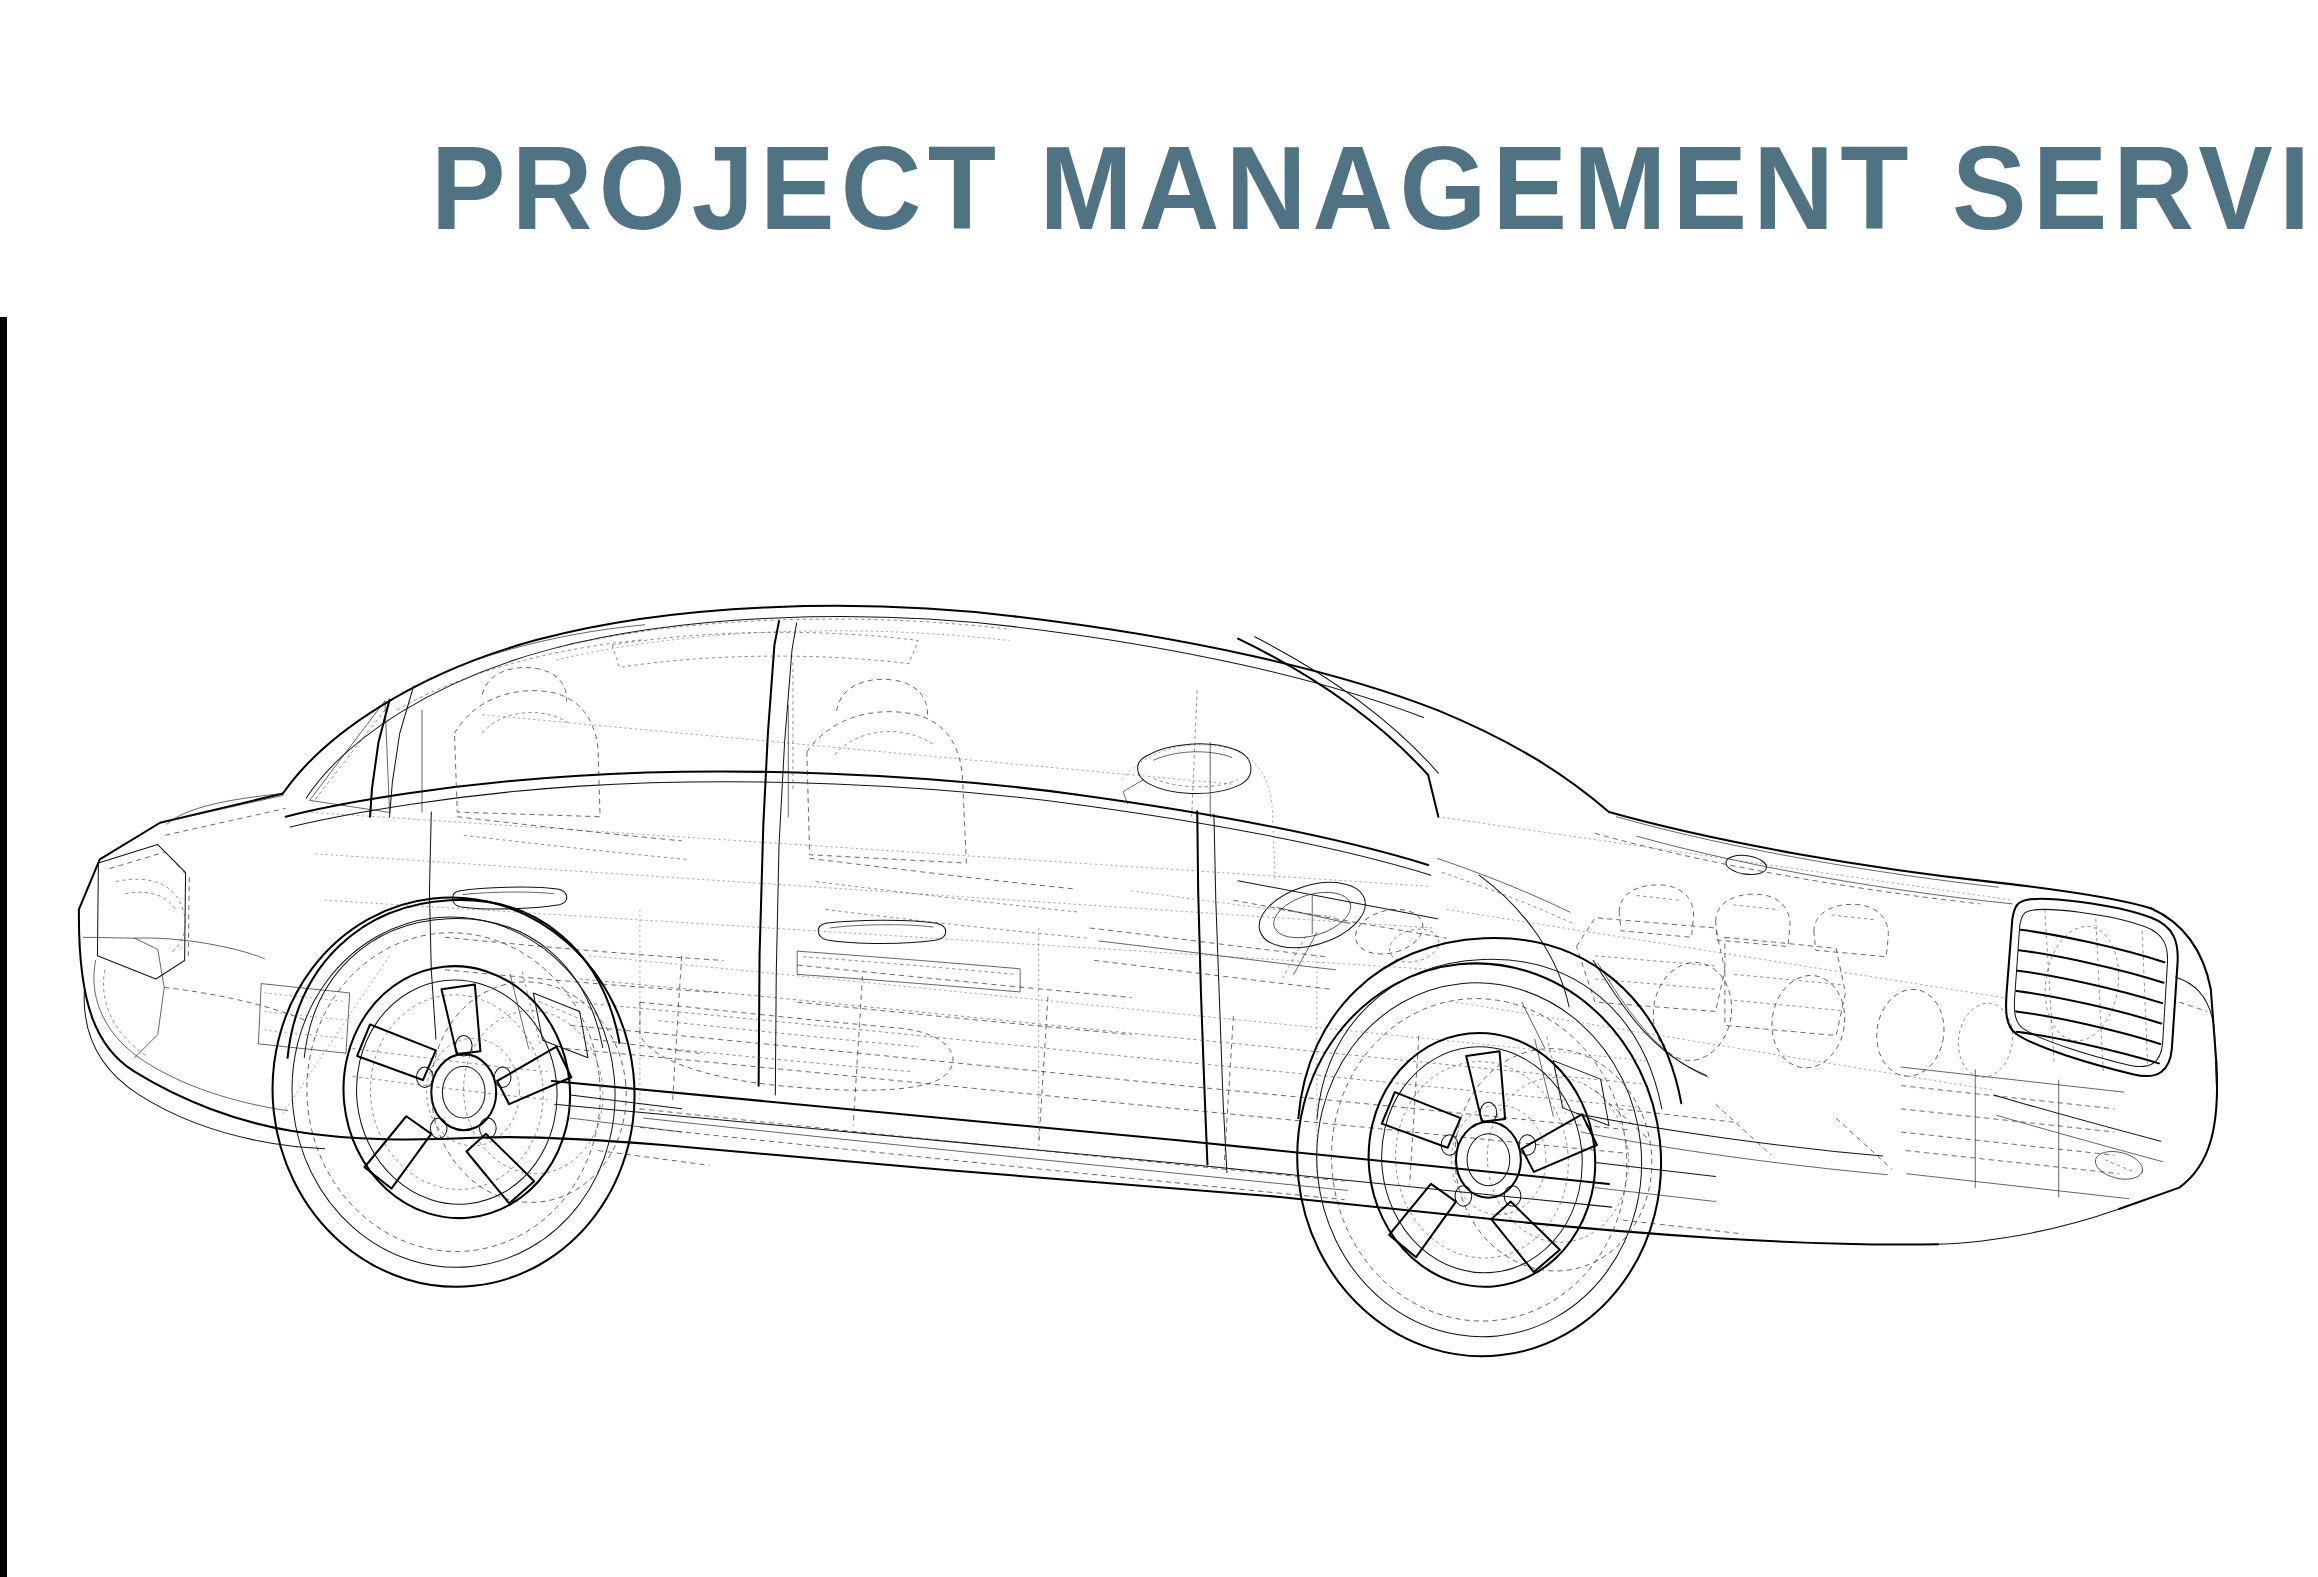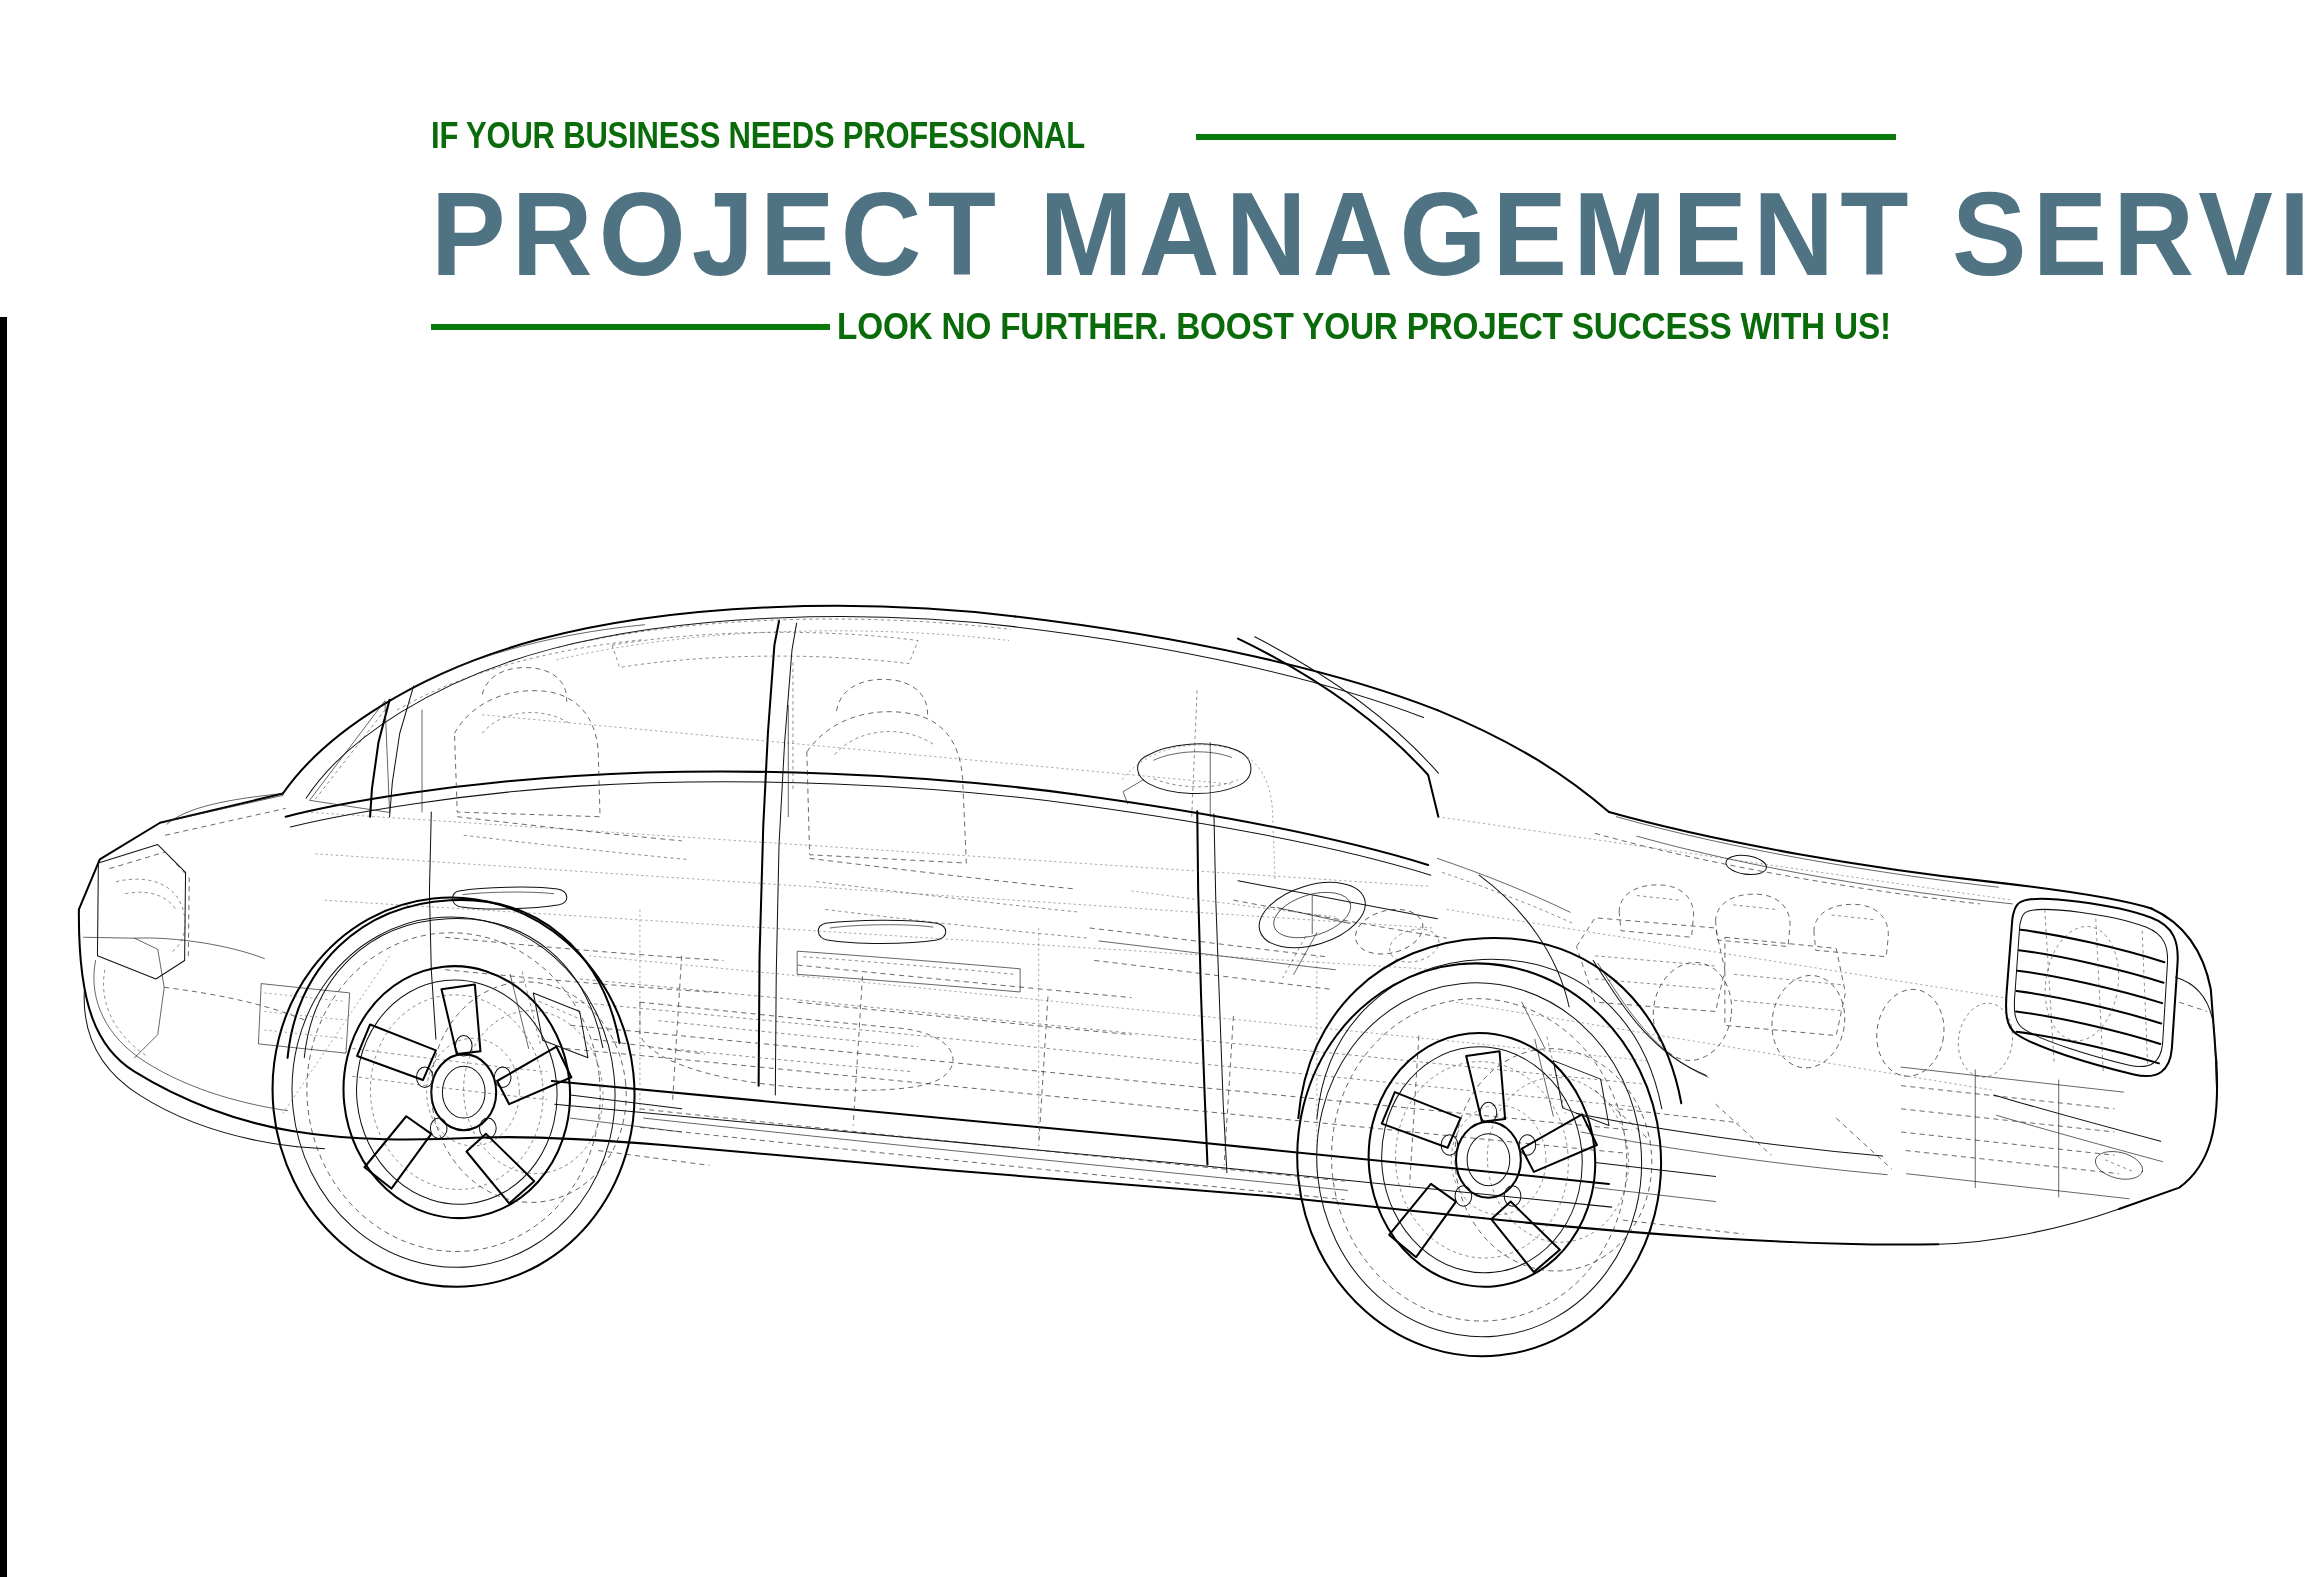--- a/index.html
+++ b/index.html
@@ -126,33 +126,25 @@
 </style>
 </head>
 <body>
 
 <div id="poster">
 
   <div id="left-bar"></div>
 
   <div id="headline">
 
-    <div class="line-row" id="eyebrow-row">
-      <div id="eyebrow-text">IF YOUR BUSINESS NEEDS PROFESSIONAL</div>
-      <div id="eyebrow-rule"></div>
-    </div>
 
     <div class="line-row" id="title-row">
       <h1 id="main-title" style="margin:0;">PROJECT MANAGEMENT SERVICES</h1>
     </div>
 
-    <div class="line-row" id="subline-row">
-      <div id="subline-rule"></div>
-      <div id="subline-text">LOOK NO FURTHER. BOOST YOUR PROJECT SUCCESS WITH US!</div>
-    </div>
 
   </div>
 
   <div id="car-illustration">
     <svg viewBox="0 0 4760 2100" preserveAspectRatio="xMidYMid meet">
 
       <g>
 
         <path class="ln-h" d="M30 900 L75 792 L205 713 L470 650"></path>
 

